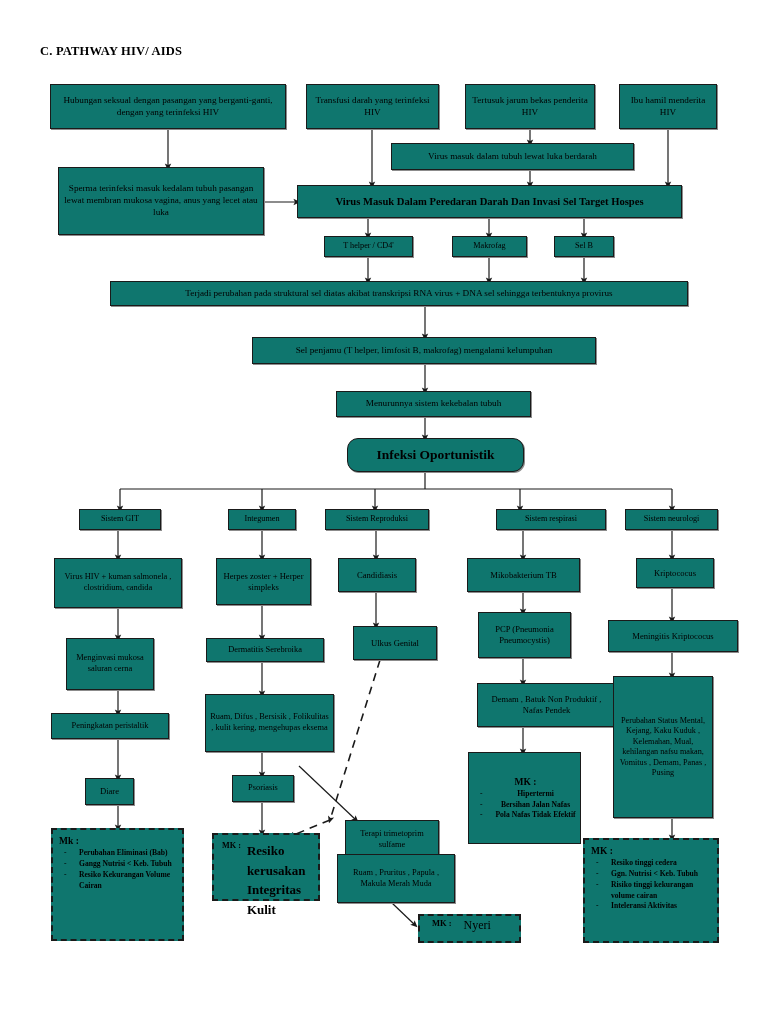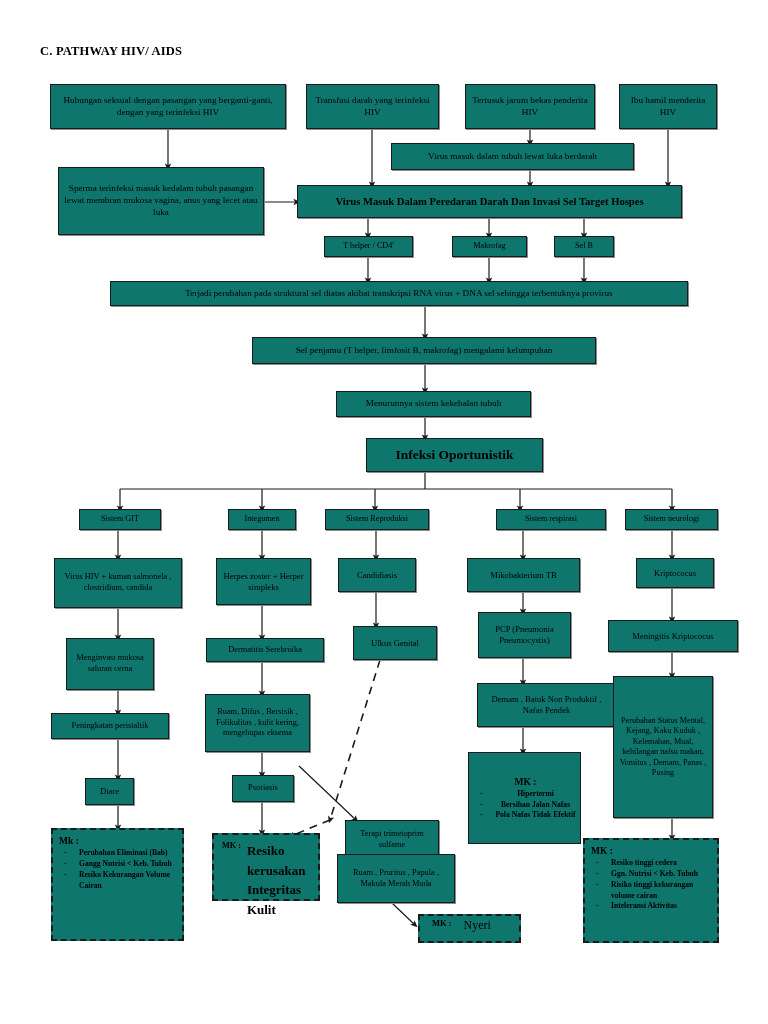--- a/index.html
+++ b/index.html
@@ -212,21 +212,21 @@
   <div class="node" style="left:452px; top:236px; width:75px; height:21px; font-size:8.2px;">Makrofag</div>
 
   <div class="node" style="left:554px; top:236px; width:60px; height:21px; font-size:8.2px;">Sel B</div>
 
   <div class="node" style="left:110px; top:281px; width:578px; height:25px; font-size:9.2px;">Terjadi perubahan pada struktural sel diatas akibat transkripsi RNA virus + DNA sel sehingga terbentuknya provirus</div>
 
   <div class="node" style="left:252px; top:337px; width:344px; height:27px; font-size:9.2px;">Sel penjamu (T helper, limfosit B, makrofag) mengalami kelumpuhan</div>
 
   <div class="node" style="left:336px; top:391px; width:195px; height:26px; font-size:9.2px;">Menurunnya sistem kekebalan tubuh</div>
 
-  <div class="node bold-txt" style="left:366px; top:438px; width:177px; height:34px; font-size:13.5px;">Infeksi Oportunistik</div>
+  <div class="node bold-txt" style="left:347px; top:438px; width:177px; height:34px; font-size:13.5px;border-radius:11px;">Infeksi Oportunistik</div>
 
   <div class="node" style="left:79px; top:509px; width:82px; height:21px; font-size:8.2px;">Sistem GIT</div>
 
   <div class="node" style="left:228px; top:509px; width:68px; height:21px; font-size:8.2px;">Integumen</div>
 
   <div class="node" style="left:325px; top:509px; width:104px; height:21px; font-size:8.2px;">Sistem Reproduksi</div>
 
   <div class="node" style="left:468px; top:509px; width:110px; height:21px; font-size:8.2px;margin-left:28px;">Sistem respirasi</div>
 
   <div class="node" style="left:625px; top:509px; width:93px; height:21px; font-size:8.2px;">Sistem neurologi</div>
@@ -245,21 +245,21 @@
       <li>Perubahan Eliminasi (Bab)</li>
       <li>Gangg Nutrisi &lt; Keb. Tubuh</li>
       <li>Resiko Kekurangan Volume Cairan</li>
     </ul>
   </div>
 
   <div class="node" style="left:216px; top:558px; width:95px; height:47px; font-size:8.6px;">Herpes zoster + Herper simpleks</div>
 
   <div class="node" style="left:206px; top:638px; width:118px; height:24px; font-size:8.4px;">Dermatitis Serebroika</div>
 
-  <div class="node" style="left:205px; top:694px; width:105px; height:58px; font-size:8.4px;">Ruam, Difus , Bersisik , Folikulitas , kulit kering, mengehupas eksema</div>
+  <div class="node" style="left:205px; top:694px; width:129px; height:58px; font-size:8.4px;">Ruam, Difus , Bersisik , Folikulitas , kulit kering, mengehupas eksema</div>
 
   <div class="node" style="left:232px; top:775px; width:62px; height:27px; font-size:8.4px;">Psoriasis</div>
 
   <div class="node dashed mk-box mk-inline" style="left:212px; top:833px; width:108px; height:68px;">
     <div class="mk-head small">MK :</div>
     <div class="mk-body">Resiko kerusakan Integritas Kulit</div>
   </div>
 
   <div class="node" style="left:338px; top:558px; width:78px; height:34px; font-size:8.6px;">Candidiasis</div>
 

